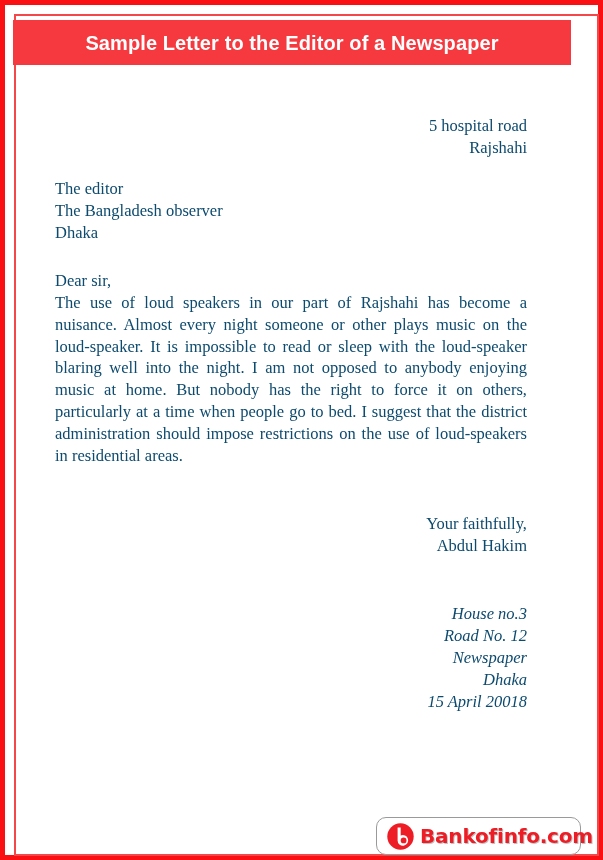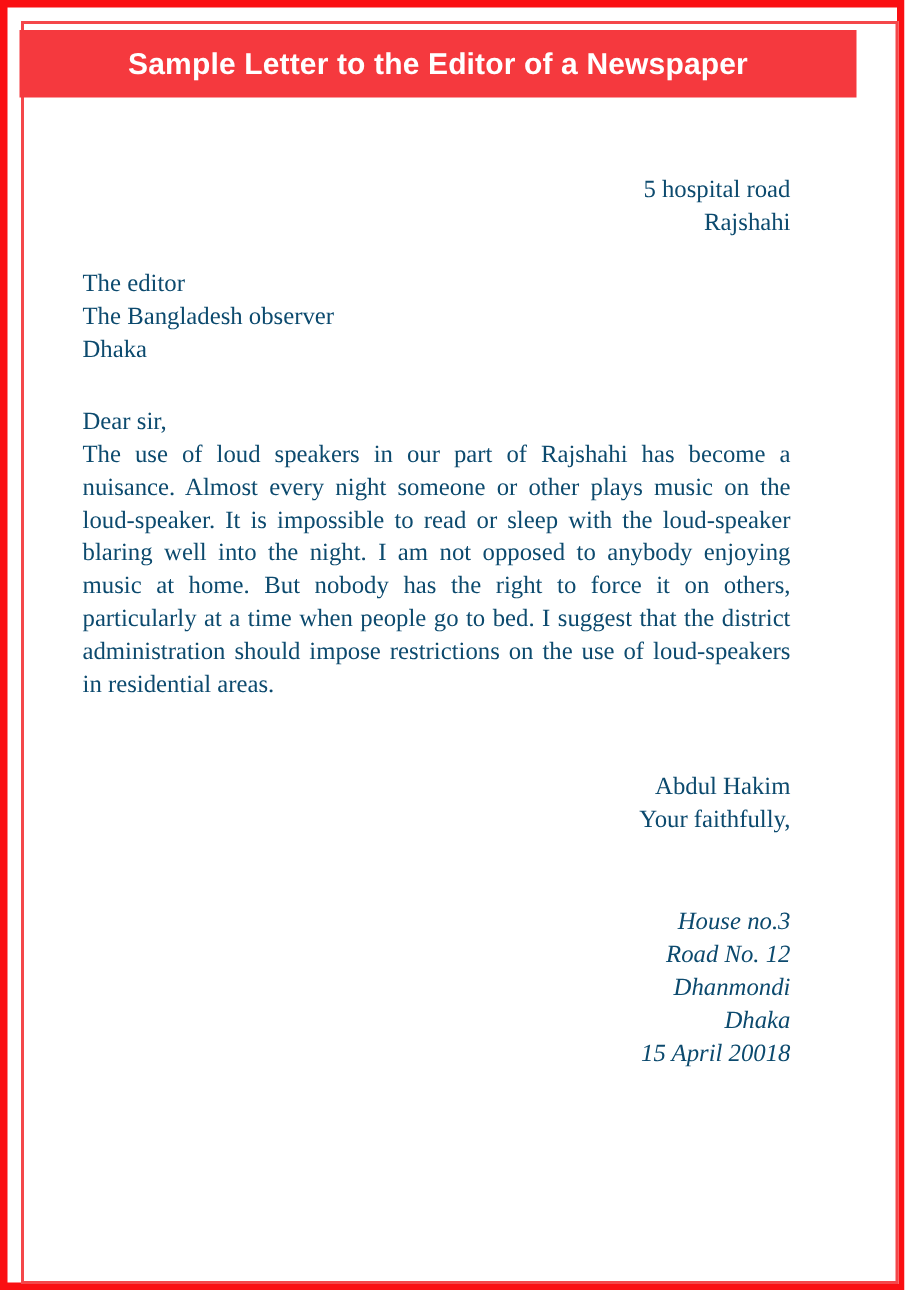--- a/index.html
+++ b/index.html
@@ -179,28 +179,37 @@
       <span class="line">The Bangladesh observer</span>
       <span class="line">Dhaka</span>
     </div>
 
 
     <div class="salutation">Dear sir,</div>
 
     <div class="body-paragraph">The use of loud speakers in our part of Rajshahi has become a nuisance. Almost every night someone or other plays music on the loud-speaker. It is impossible to read or sleep with the loud-speaker blaring well into the night. I am not opposed to anybody enjoying music at home. But nobody has the right to force it on others, particularly at a time when people go to bed. I suggest that the district administration should impose restrictions on the use of loud-speakers in residential areas.</div>
 
     <div class="closing">
+      <span class="line">Your faithfully,</span>
       <span class="line">Abdul Hakim</span>
-      <span class="line">Your faithfully,</span>
     </div>
 
     <div class="footer-address">
       <span class="line">House no.3</span>
       <span class="line">Road No. 12</span>
-      <span class="line">Dhanmondi</span>
+      <span class="line">Newspaper</span>
       <span class="line">Dhaka</span>
       <span class="line">15 April 20018</span>
     </div>
 
   </div>
 
+  <div class="logo-box">
+    <span class="logo-mark">
+      <svg width="29" height="29" viewBox="0 0 29 29" aria-hidden="true">
+        <circle cx="14.5" cy="14.5" r="13.2" fill="#EE1C24"></circle>
+        <path d="M11.6 5.6 h3.1 v8.0 a5.3 5.3 0 1 1 -3.1 4.8 z M14.7 18.4 a2.9 2.9 0 1 0 5.8 0 a2.9 2.9 0 1 0 -5.8 0 z" fill="#FFFFFF"></path>
+      </svg>
+    </span>
+    <span class="logo-word">Bankofinfo.com</span>
+  </div>
 
 </div>
 
 </body></html>

